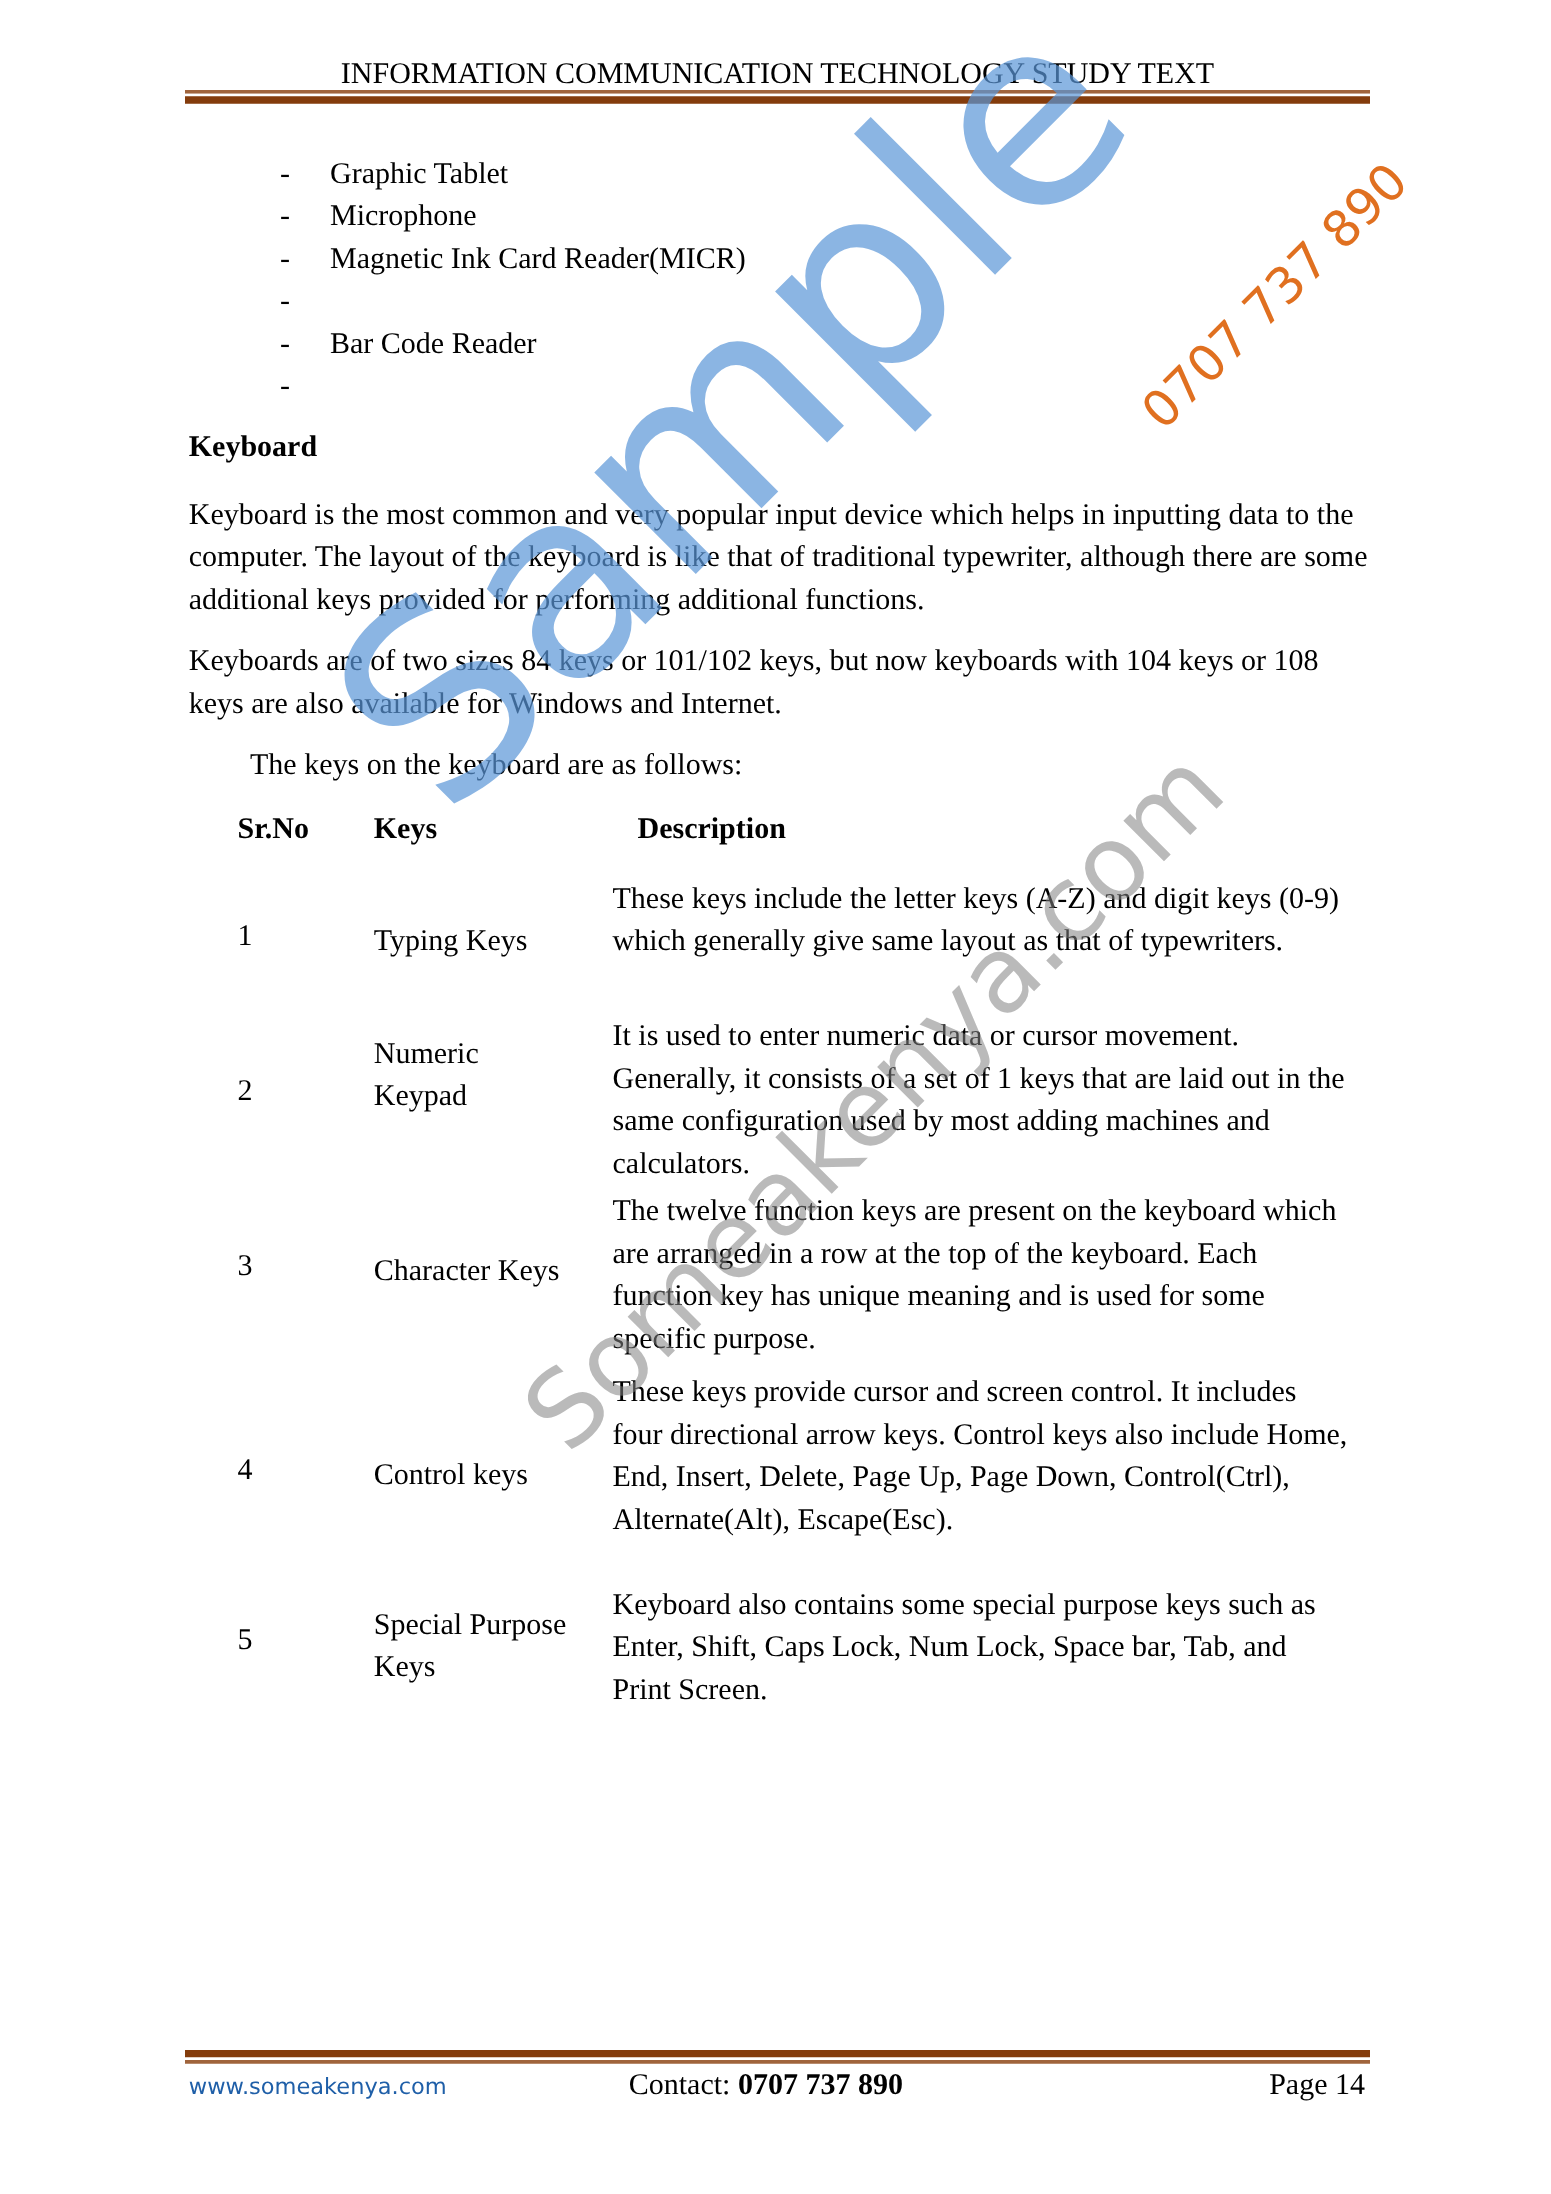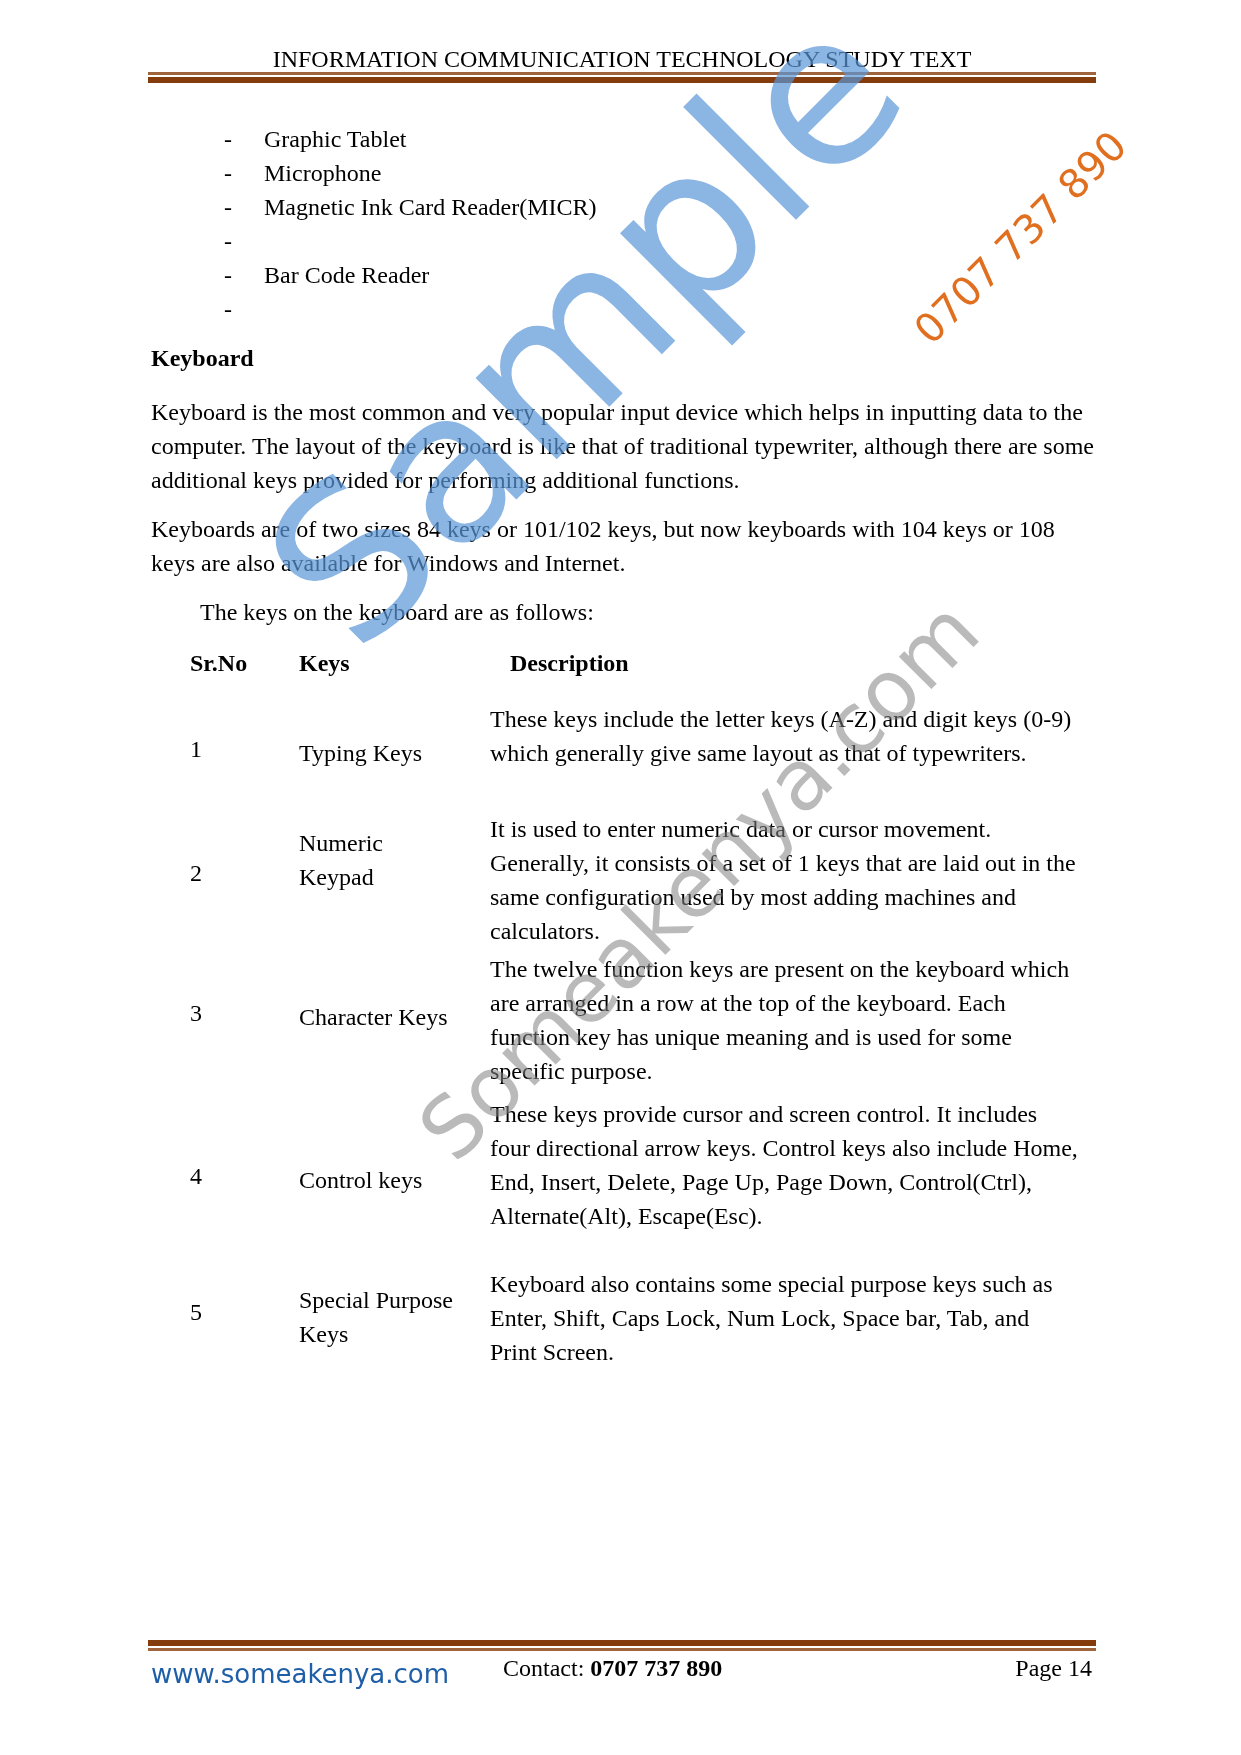--- a/index.html
+++ b/index.html
@@ -27,21 +27,21 @@
   .table { position: absolute; left: 190px; top: 650px; font-size: 24px; }
   .thead { position: absolute; top: 0; left: 0; font-weight: bold; white-space: nowrap; }
   .thead span { position: absolute; top: 0; }
   .row { position: absolute; left: 0; width: 906px; }
   .cell-no { position: absolute; left: 0; }
   .cell-key { position: absolute; left: 109px; width: 200px; line-height: 34px; }
   .cell-desc { position: absolute; left: 300px; width: 590px; line-height: 34px; }
 
   .footer { position: absolute; top: 1655px; left: 148px; width: 948px; height: 34px; }
   .footer-url { position: absolute; left: 3px; top: 4px; font-family: "DejaVu Sans", sans-serif;
-                font-size: 26px; color: #1f5fa8; }
+                font-size: 18px; color: #1f5fa8; }
   .footer-contact { position: absolute; left: 355px; top: 0; font-size: 24px; }
   .footer-contact b { font-weight: bold; }
   .footer-page { position: absolute; right: 4px; top: 0; font-size: 24px; }
 
   .wm { position: absolute; pointer-events: none; white-space: nowrap;
         font-family: "DejaVu Sans", sans-serif; }
   .wm-sample { left: 220px; top: 520px; font-size: 210px; color: rgba(90,150,215,0.7);
                transform: rotate(-45deg); transform-origin: left top; }
   .wm-site { left: 400px; top: 1110px; font-size: 84px; color: rgba(130,130,130,0.55);
              transform: rotate(-45deg); transform-origin: left top; }

